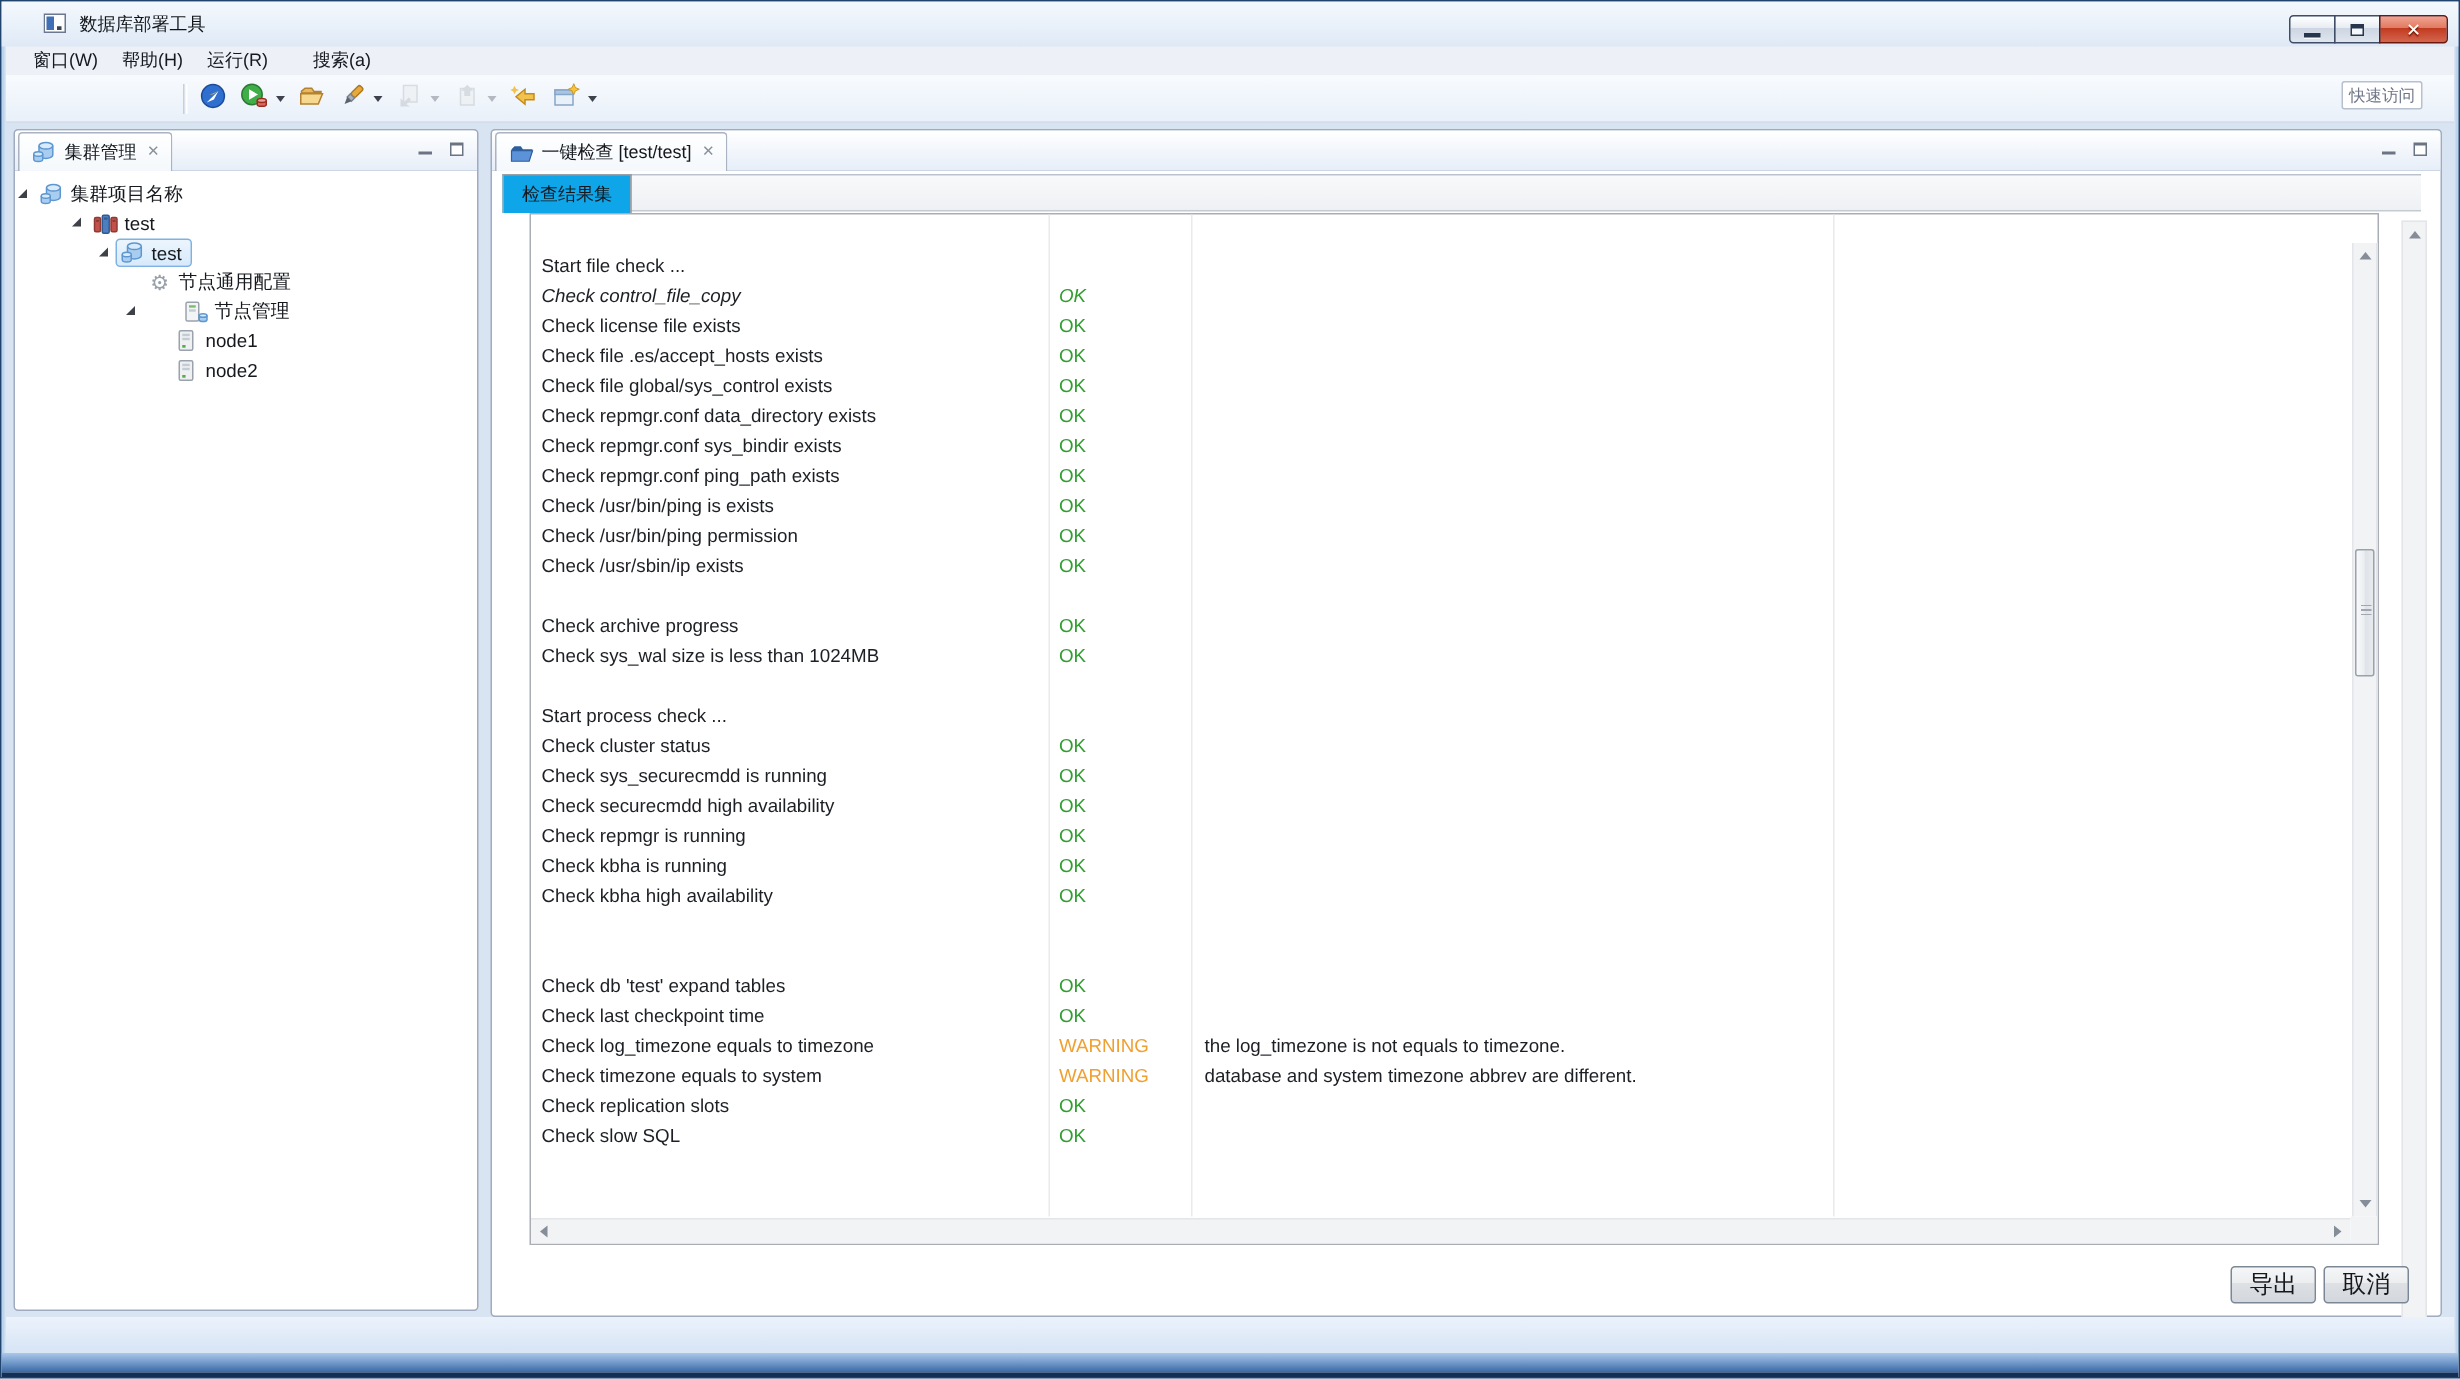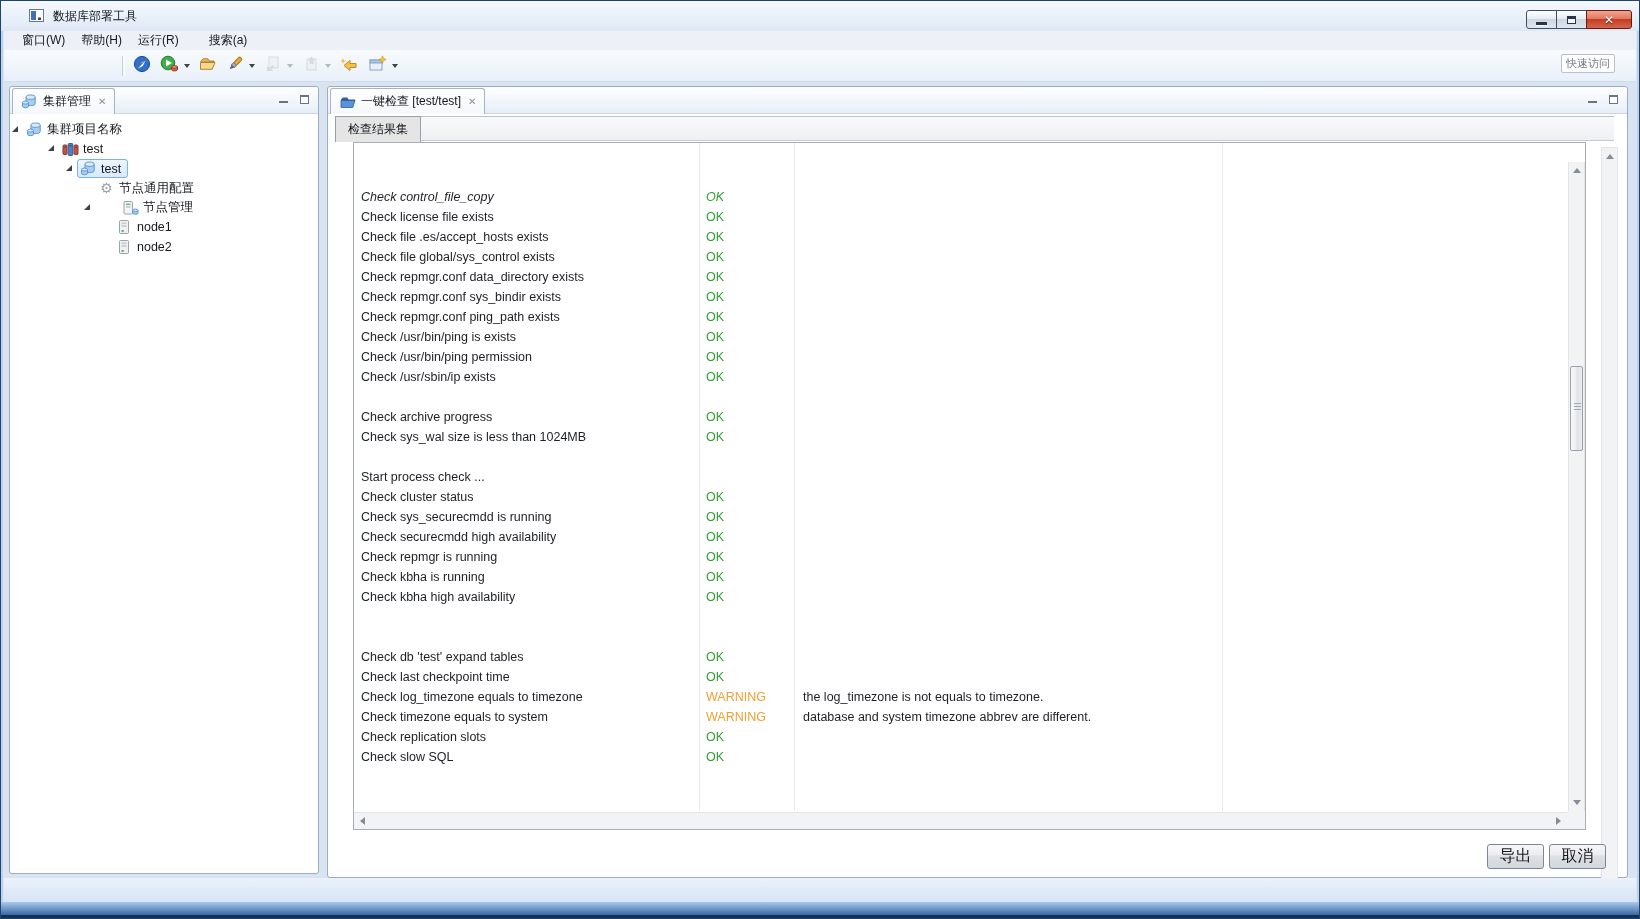--- a/index.html
+++ b/index.html
@@ -52,21 +52,21 @@
   .tree{position:absolute;left:1px;right:1px;top:28px;bottom:1px;padding-top:5px;font-size:12.5px;overflow:hidden;}
   .trow{height:19.5px;display:flex;align-items:center;color:#15181d;}
   .tw{width:12px;height:10px;display:inline-block;position:relative;flex:none;}
   .tw.exp::after{content:'';position:absolute;left:1px;top:1px;width:0;height:0;
                  border-left:6px solid transparent;border-bottom:6px solid #3f4149;}
   .ibox{display:flex;align-items:center;gap:4px;padding:0 6px 0 2px;border:1px solid transparent;height:19px;}
   .sel-box{border:1px solid #7fb2e2;border-radius:3px;background:linear-gradient(#ecf5fd,#d7eafb);}
   .ticon{width:17px;height:16px;display:inline-flex;align-items:center;justify-content:center;flex:none;}
   .gear{font-size:14px;color:#98a0aa;line-height:16px;}
   
-  .subtab{position:absolute;left:7px;top:29px;height:26px;padding:0 12px;background:#e5e5e5;border:1px solid #98a0aa;border-bottom:none;
+  .subtab{position:absolute;left:7px;top:29px;height:26px;padding:0 12px;background:#0ea5e9;border:1px solid #98a0aa;border-bottom:none;
           font-size:12px;color:#14181d;display:flex;align-items:center;z-index:2;}
   .subtab-rest{position:absolute;left:80px;right:13px;top:29px;height:25px;
           background:linear-gradient(#f8f9fa,#eef1f4);border-top:1px solid #bcc2cb;border-bottom:1px solid #c6cbd2;}
   .tframe{position:absolute;left:25px;top:55px;width:1233px;height:688px;border:1px solid #a9aeb6;background:#fff;}
   .rows{position:absolute;left:0;top:0;right:18px;bottom:18px;overflow:hidden;}
   .colsep{position:absolute;top:0;bottom:18px;width:1px;background:#eaeaea;}
   .rrow{position:absolute;left:1px;width:867px;height:20px;font-size:12.5px;color:#1c1f24;}
   .rrow span{position:absolute;top:0;line-height:20px;white-space:nowrap;}
   .c-name{left:6px;}
   .c-status{left:351px;}
@@ -340,20 +340,23 @@
         <span class="g-min"></span>
         <span class="g-max"></span>
       </div>
     </div>
 
     <div class="subtab">检查结果集</div>
     <div class="subtab-rest"></div>
 
     <div class="tframe">
       <div class="rows" id="rows">
+          <div class="rrow" style="top: 24px;">
+            <span class="c-name">Start file check ...</span>
+          </div>
           <div class="rrow" style="top: 44px; font-style: italic;">
             <span class="c-name">Check control_file_copy</span>
             <span class="c-status st-ok">OK</span>
           </div>
           <div class="rrow" style="top: 64px;">
             <span class="c-name">Check license file exists</span>
             <span class="c-status st-ok">OK</span>
           </div>
           <div class="rrow" style="top: 84px;">
             <span class="c-name">Check file .es/accept_hosts exists</span>

